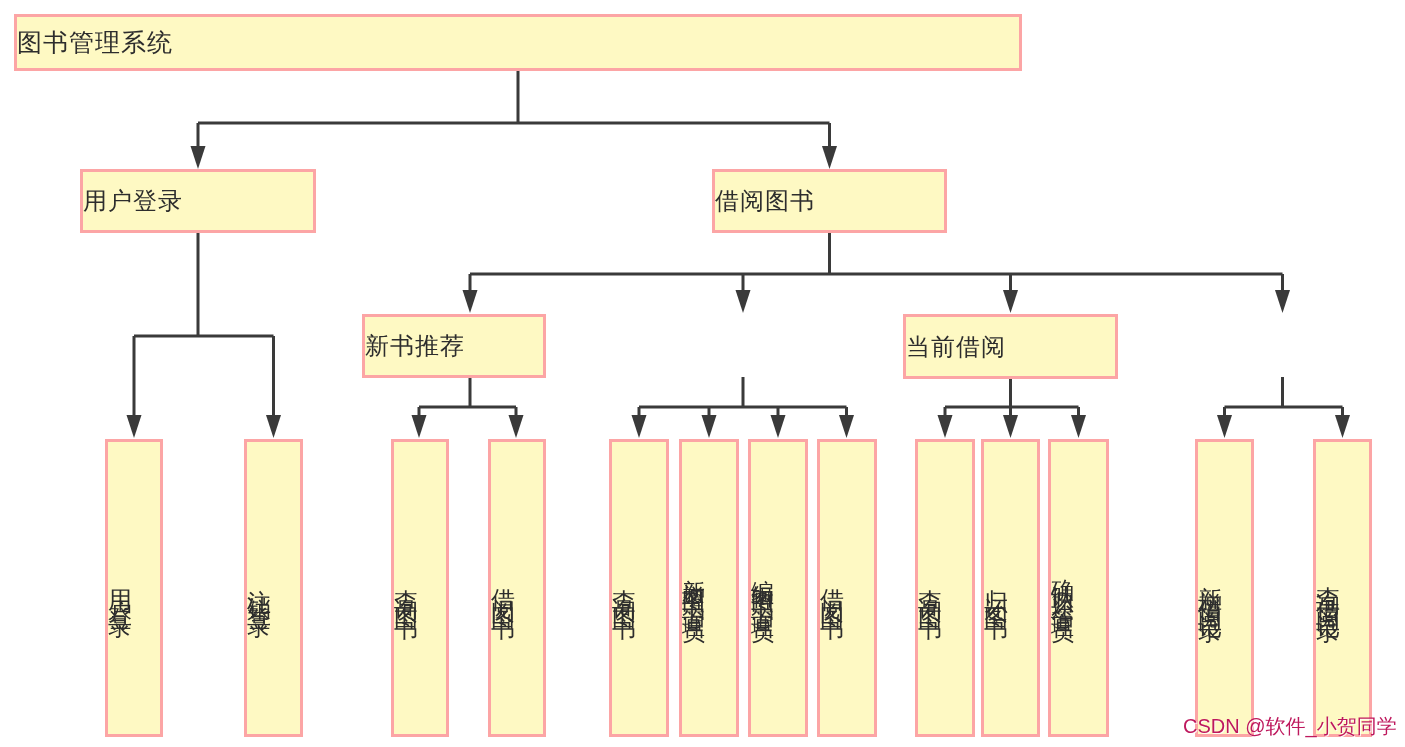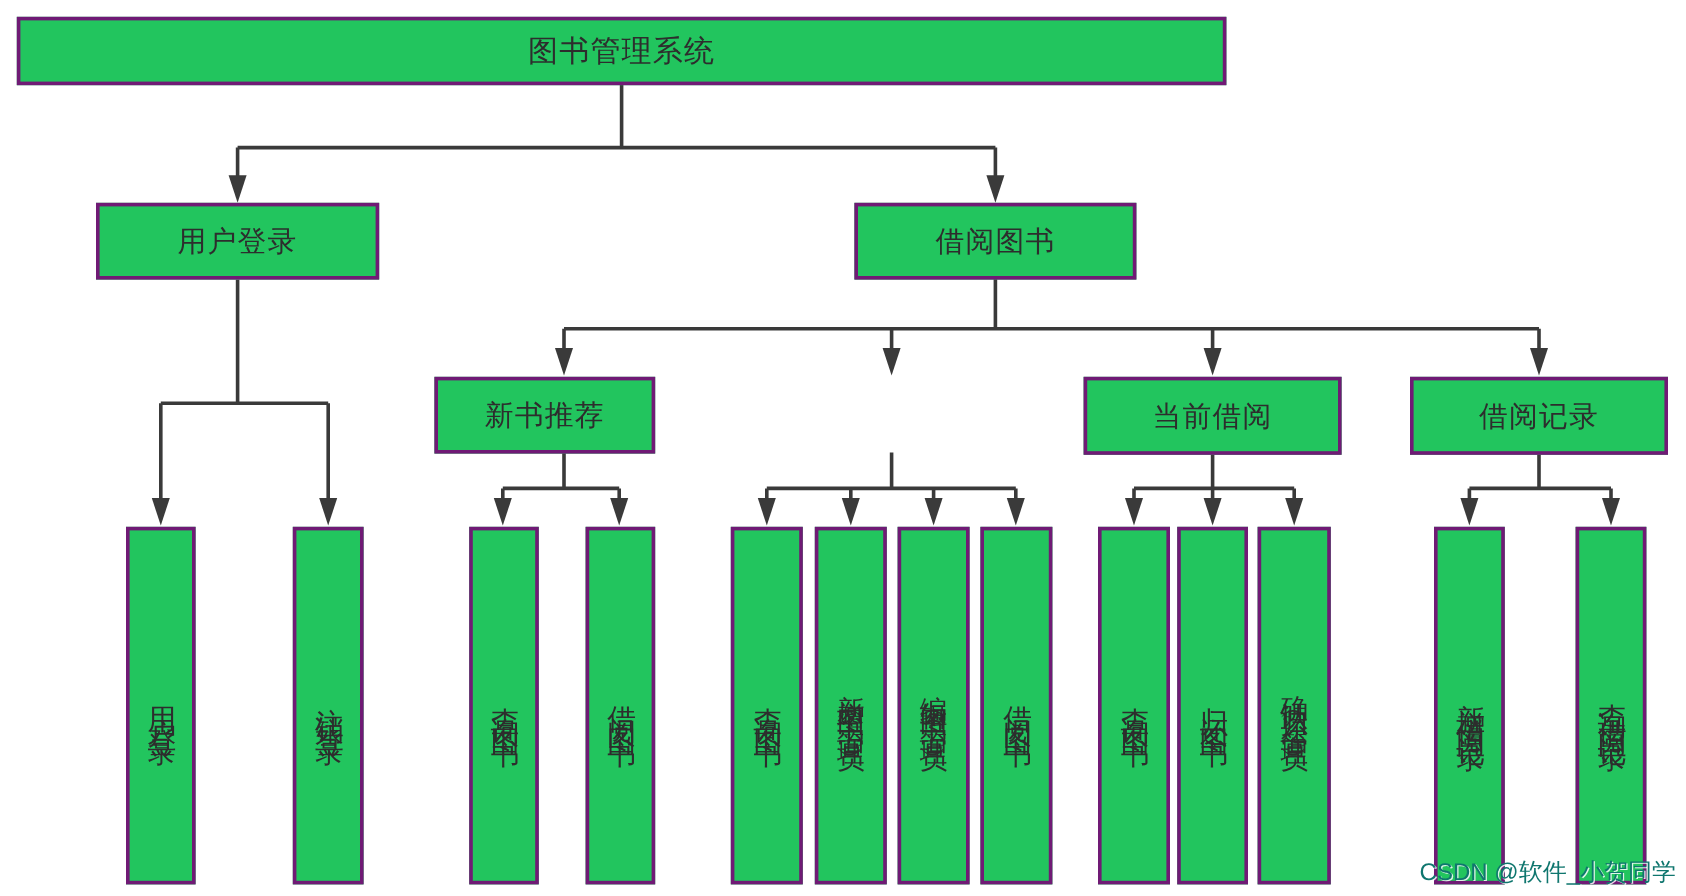--- a/index.html
+++ b/index.html
@@ -9,42 +9,42 @@
     background:#ffffff;
     font-family:"Liberation Sans","DejaVu Sans",sans-serif;
     overflow:hidden;
   }
   .connectors{position:absolute;left:0;top:0;z-index:1;}
   .connectors path{stroke:#3a3a3a;stroke-width:3;fill:none;}
   .connectors polygon{fill:#3a3a3a;stroke:none;}
   .node{
     position:absolute;
     box-sizing:border-box;
-    border:3px solid #701a75;
-    background:#22c55e;
-    display:flex;align-items:center;justify-content:center;
+    border:3px solid #fca5a5;
+    background:#fef9c3;
+    display:flex;align-items:center;
     color:#2d2d2d;
     z-index:2;
   }
   .node-h{font-size:24px;letter-spacing:1px;}
   .node-root{font-size:25px;letter-spacing:1px;}
   .v-label{
     writing-mode:vertical-rl;
     text-orientation:mixed;
     line-height:1;
     white-space:nowrap;
   }
   .v4{font-size:24px;letter-spacing:9px;}
   .v6{font-size:24px;letter-spacing:7px;}
   .v9{font-size:23px;letter-spacing:6px;}
   .watermark{
     position:absolute;
     left:1183px;top:713px;
     font-size:20px;
-    color:#0f766e;
+    color:#be185d;
     white-space:nowrap;
     z-index:5;
     text-shadow:1px 1px 0 rgba(255,255,255,0.85);
   }
 </style>
 </head>
 <body>
 
 <div class="canvas">
 
@@ -94,23 +94,20 @@
   <div class="node node-h" style="left:712px;top:169px;width:235px;height:64px;">
     <span>借阅图书</span>
   </div>
 
   <div class="node node-h" style="left:362px;top:314px;width:184px;height:64px;">
     <span>新书推荐</span>
   </div>
   <div class="node node-h" style="left:903px;top:314px;width:215px;height:65px;">
     <span>当前借阅</span>
   </div>
-  <div class="node node-h" style="left:1175px;top:314px;width:215px;height:65px;">
-    <span>借阅记录</span>
-  </div>
 
   <div class="node" style="left:105px;top:439px;width:58px;height:298px;">
     <span class="v-label v4">用户登录</span>
   </div>
   <div class="node" style="left:244px;top:439px;width:59px;height:298px;">
     <span class="v-label v4">注销登录</span>
   </div>
 
   <div class="node" style="left:391px;top:439px;width:58px;height:298px;">
     <span class="v-label v4">查询图书</span>

